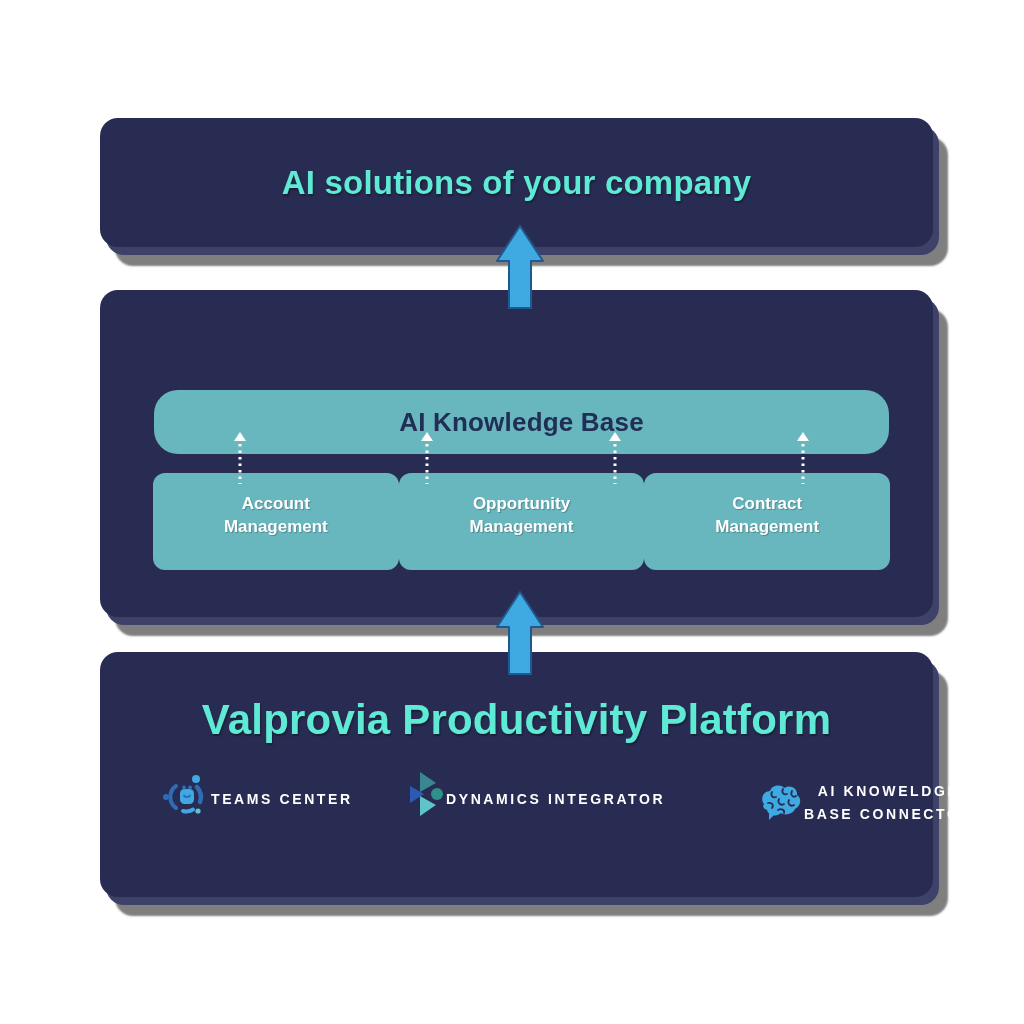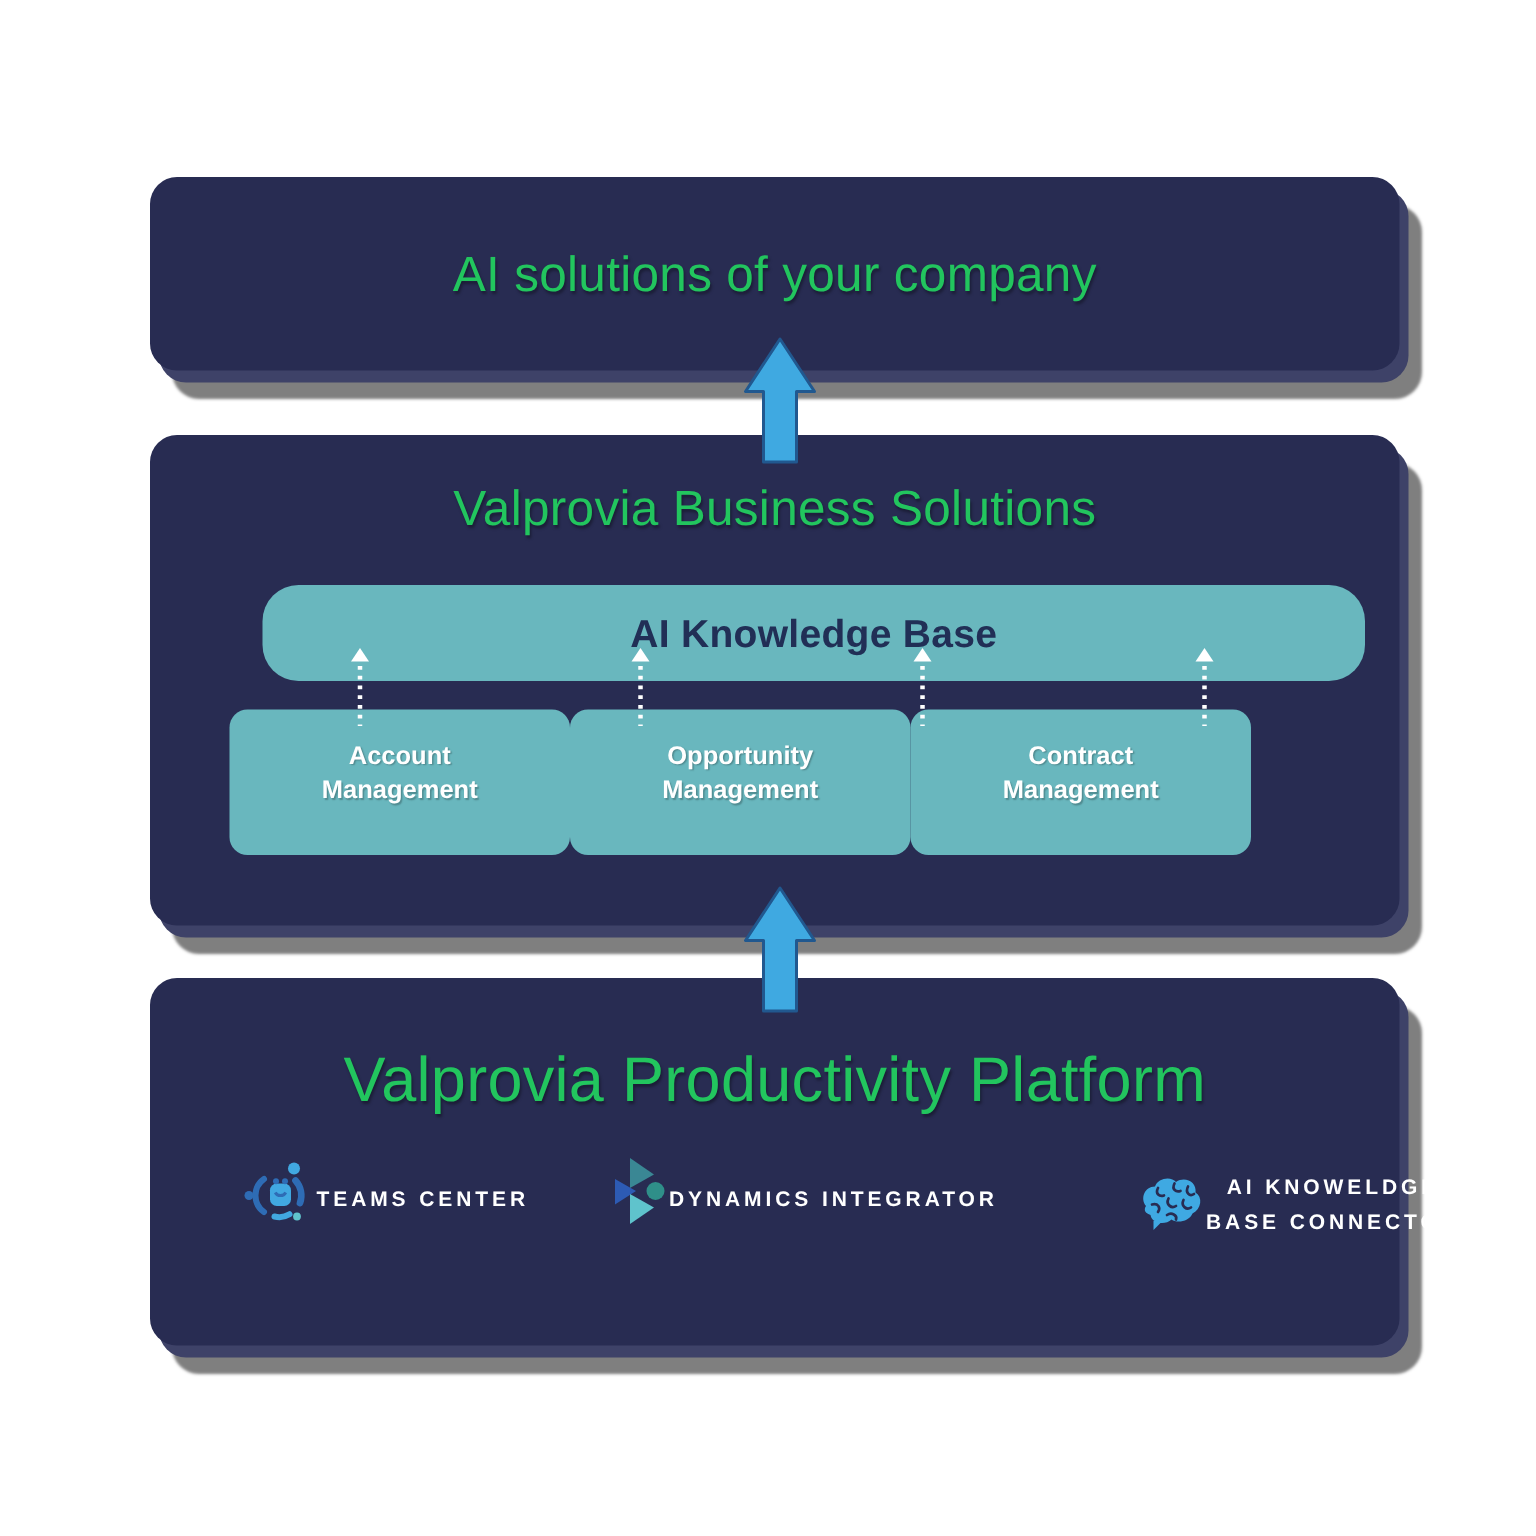--- a/index.html
+++ b/index.html
@@ -9,35 +9,35 @@
   }
   .panel{
     position:absolute;left:100px;width:833px;
     background:#282c52;border-radius:18px;
     box-shadow:6px 8px 0 0 #3e4268, 15px 19px 2px 0 rgba(109,109,109,0.88);
   }
   #panel-top{top:118px;height:129px;display:flex;align-items:center;justify-content:center;}
   #panel-middle{top:290px;height:327px;}
   #panel-bottom{top:652px;height:245px;}
   .panel-title{
-    color:#22c55e;font-size:33px;font-weight:normal;text-align:center;
+    color:#5eead4;font-size:33px;font-weight:bold;text-align:center;
     text-shadow:1px 2px 2px rgba(0,0,0,0.35);letter-spacing:0.2px;
   }
   #panel-middle .panel-title{margin-top:30px;}
   #panel-bottom .panel-title{margin-top:44px;font-size:42px;}
   .kb-bar{
     position:absolute;left:54px;top:100px;width:735px;height:64px;
     background:#69b7be;border-radius:24px;
-    display:flex;align-items:center;justify-content:center;z-index:2;margin-left:21px;
+    display:flex;align-items:center;justify-content:center;z-index:2;
   }
   .kb-bar span{
     color:#212f56;font-size:26px;font-weight:bold;letter-spacing:0.2px;
   }
   .modules-row{
-    position:absolute;left:53px;top:183px;width:681px;height:97px;
+    position:absolute;left:53px;top:183px;width:737px;height:97px;
     display:flex;z-index:2;
   }
   .module-box{
     flex:1;background:#69b7be;border-radius:12px;
     display:flex;flex-direction:column;align-items:center;justify-content:center;
     padding-bottom:14px;box-sizing:border-box;
   }
   .module-box span{
     color:#ffffff;font-size:17px;font-weight:bold;line-height:23px;
     text-shadow:1px 1px 1px rgba(0,0,0,0.25);display:block;text-align:center;
@@ -61,21 +61,20 @@
   #product-aikb{left:656px;}
 </style>
 </head>
 <body>
 
 <div class="panel" id="panel-top">
   <div class="panel-title">AI solutions of your company</div>
 </div>
 
 <div class="panel" id="panel-middle">
-  <div class="panel-title">Valprovia Business Solutions</div>
 
   <div class="kb-bar">
     <span>AI Knowledge Base</span>
   </div>
 
   <svg class="dash-arrow" style="left:132px" viewBox="0 0 16 52">
     <polygon points="8,0 2,9 14,9" fill="#ffffff"></polygon>
     <line x1="8" y1="12" x2="8" y2="52" stroke="#ffffff" stroke-width="3" stroke-dasharray="2.5 4"></line>
   </svg>
   <svg class="dash-arrow" style="left:319px" viewBox="0 0 16 52">

